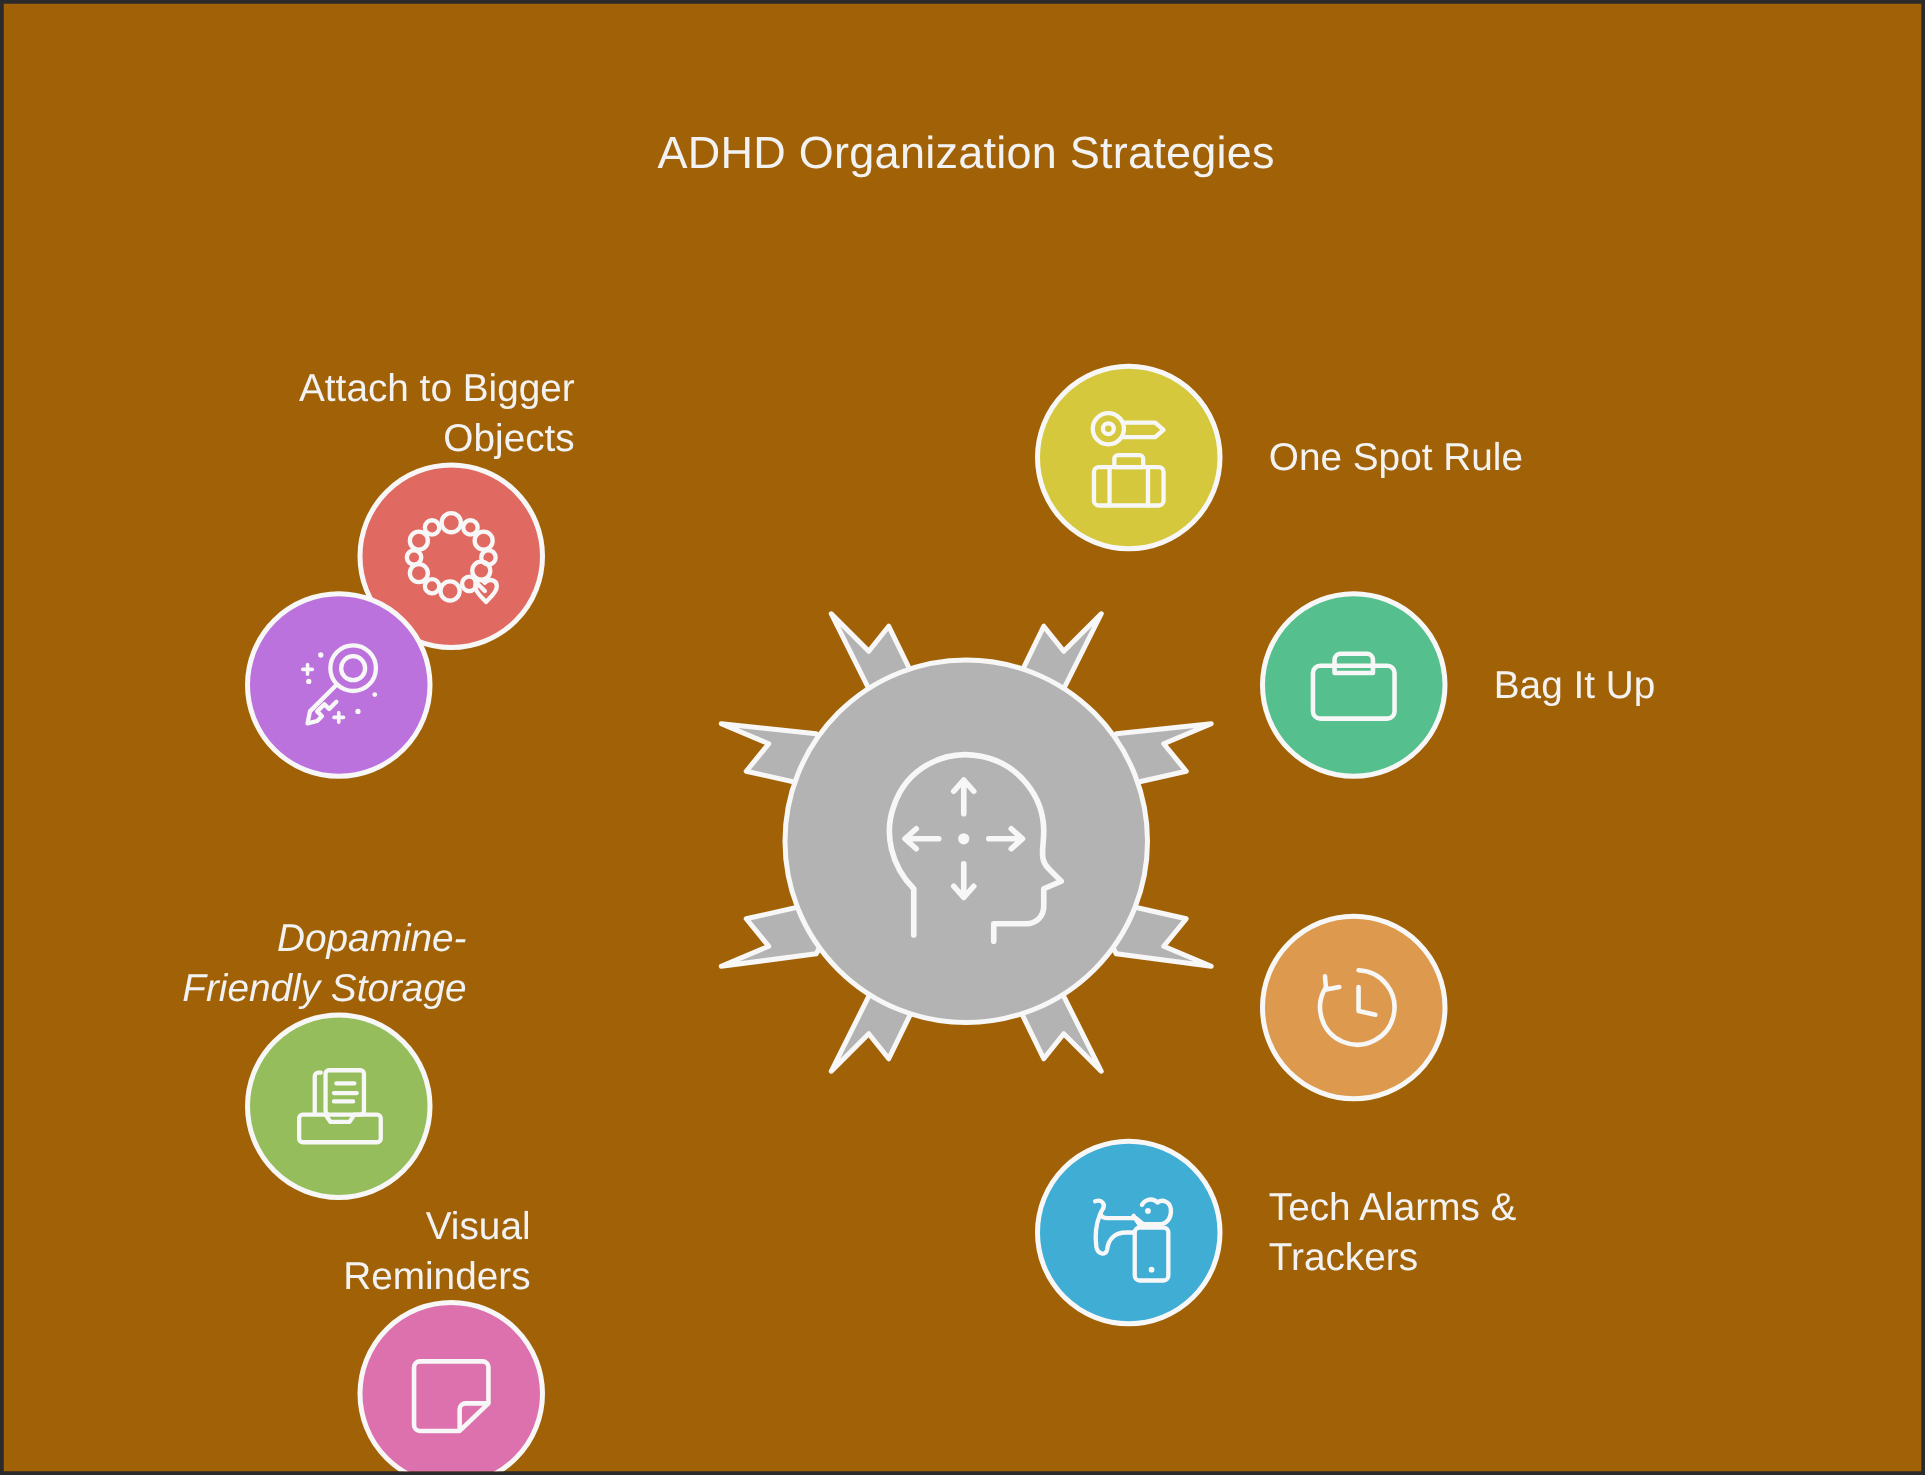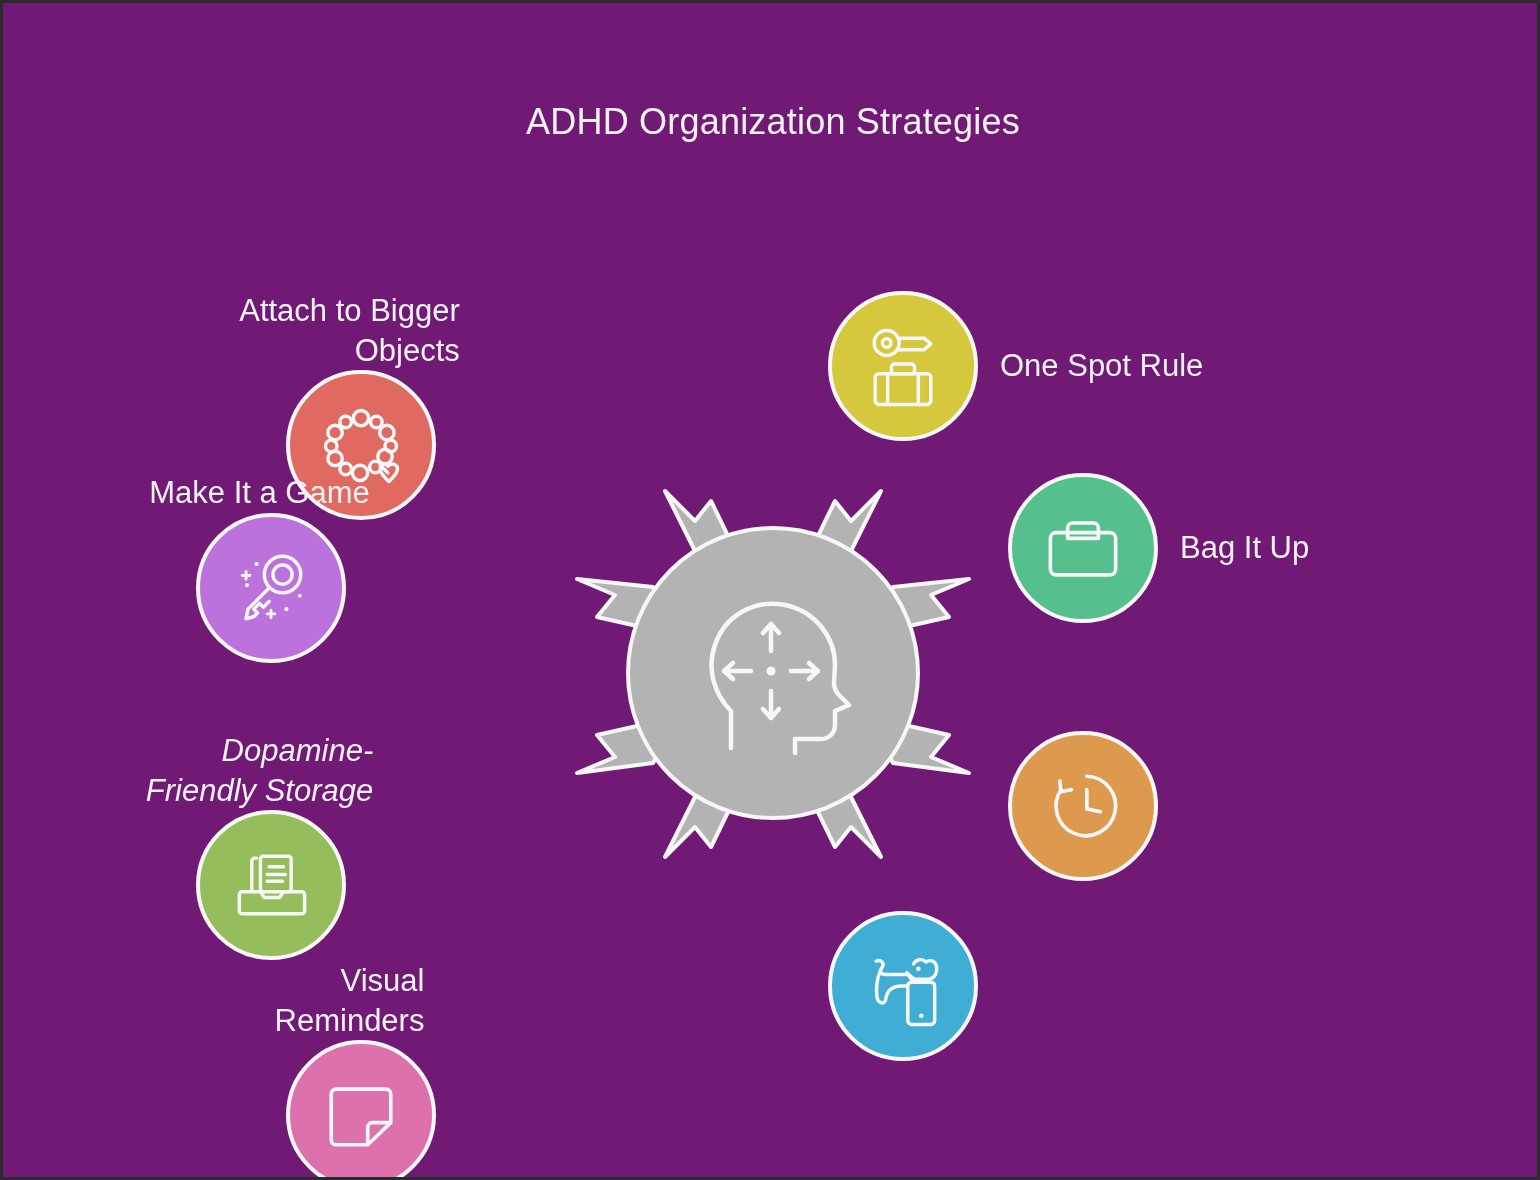--- a/index.html
+++ b/index.html
@@ -4,21 +4,21 @@
 <style>
   * { margin:0; padding:0; box-sizing:border-box; }
   html, body {
     width:1540px; height:1180px;
     background:#3a3a3a;
     font-family:"Liberation Sans", sans-serif;
   }
   #canvas {
     position:relative;
     width:1540px; height:1180px;
-    background:#701a75;
+    background:#a16207;
     border:3px solid #2b2b2b;
     overflow:hidden;
     padding-left:41px;
   }
   #title {
     position:absolute;
     top:98px; left:0; width:1540px;
     text-align:center;
     color:#f2f2f2;
     font-size:36px;
@@ -52,21 +52,21 @@
 
   .label {
     color:#f2f2f2;
     font-size:31px;
     line-height:1.28;
     font-weight:400;
     white-space:pre-line;
     flex:0 0 auto;
   }
   .node.left  .label { text-align:right; padding-right:22px; }
-  .node.right .label { text-align:left;  padding-left:22px; }
+  .node.right .label { text-align:left;  padding-left:22px;margin-left:15px; }
 
   
   #n-attach   { left:0px;    top:288px; width:715px; }
   #n-onespot  { left:825px;  top:288px; width:715px; }
   #n-game     { left:0px;    top:470px; width:535px; }
   #n-bag      { left:1005px; top:470px; width:535px; }
   #n-dopamine { left:0px;    top:728px; width:535px;font-style:italic; }
   #n-endofday { left:1005px; top:728px; width:535px; }
   #n-visual   { left:0px;    top:958px; width:715px; }
   #n-tech     { left:825px;  top:908px; width:715px; }
@@ -162,21 +162,20 @@
 
           <rect x="21" y="58" width="58" height="32" rx="4"></rect>
           <path d="M34 58 V90 M66 58 V90"></path>
         </g>
       </svg>
     </div>
     <div class="label">One Spot Rule</div>
   </div>
 
   <div class="node left" id="n-game">
-    <div class="label">Make It a Game</div>
     <div class="badge" style="background:#bc72dc">
       <svg viewBox="0 0 100 100" aria-hidden="true">
         <g fill="none" stroke="#f7f7f7" stroke-width="3.6" stroke-linejoin="round" stroke-linecap="round">
           <circle cx="62" cy="36" r="19"></circle>
           <circle cx="62" cy="36" r="10"></circle>
           <path d="M48 50 L26 72 L24 82 L32 80 L36 76 L32 72 L38 66 L42 70 L48 64"></path>
 
           <path d="M24 33 v8 M20 37 h8" stroke-width="3"></path>
           <path d="M50 73 v8 M46 77 h8" stroke-width="3"></path>
           <circle cx="35" cy="25" r="2.2" fill="#f7f7f7" stroke="none"></circle>
@@ -252,15 +251,17 @@
           <path d="M22 24 C 28 22 31 27 28 31 C 25 35 27 38 32 38 L56 38 L62 43"></path>
           <path d="M26 35 C 22 45 22 55 23 62 C 24 68 31 70 32 64 C 33 56 38 50 48 50 L54 50"></path>
 
           <path d="M54 36 L60 45"></path>
 
           <rect x="55" y="46" width="28" height="44" rx="4"></rect>
           <circle cx="69" cy="81" r="2.4" fill="#f7f7f7" stroke="none"></circle>
         </g>
       </svg>
     </div>
+    <div class="label">Tech Alarms &amp;
+Trackers</div>
   </div>
 
 </div>
 
 </body></html>

